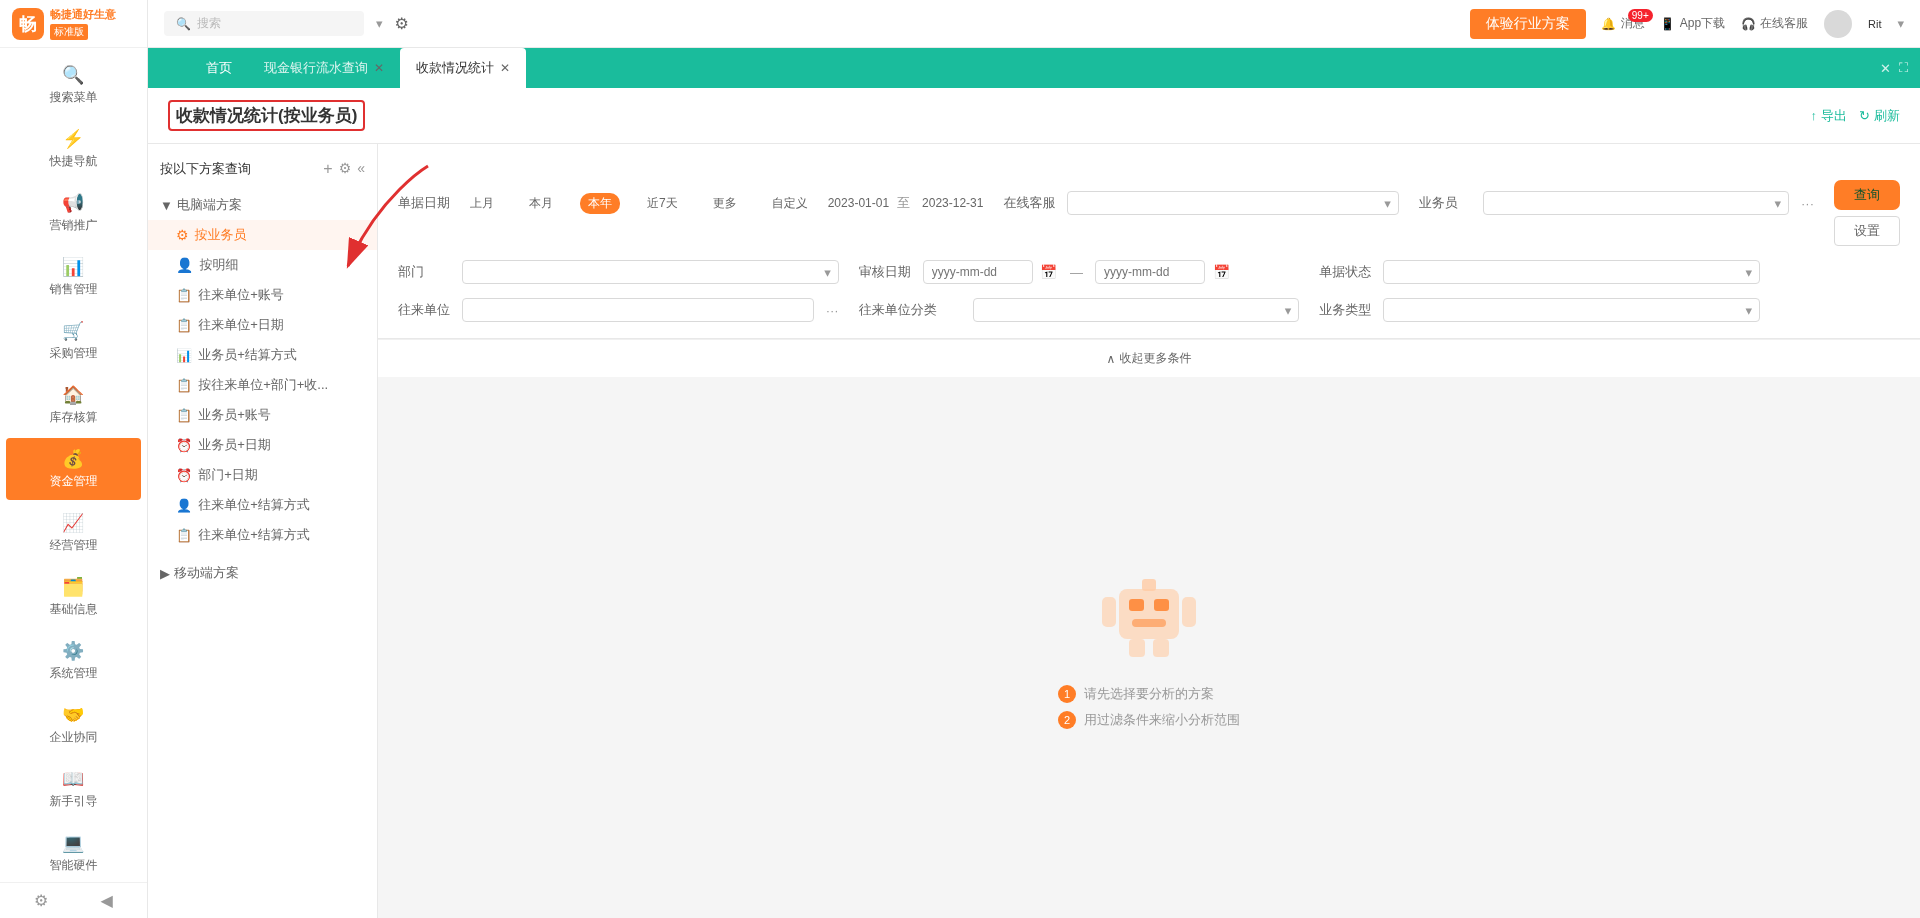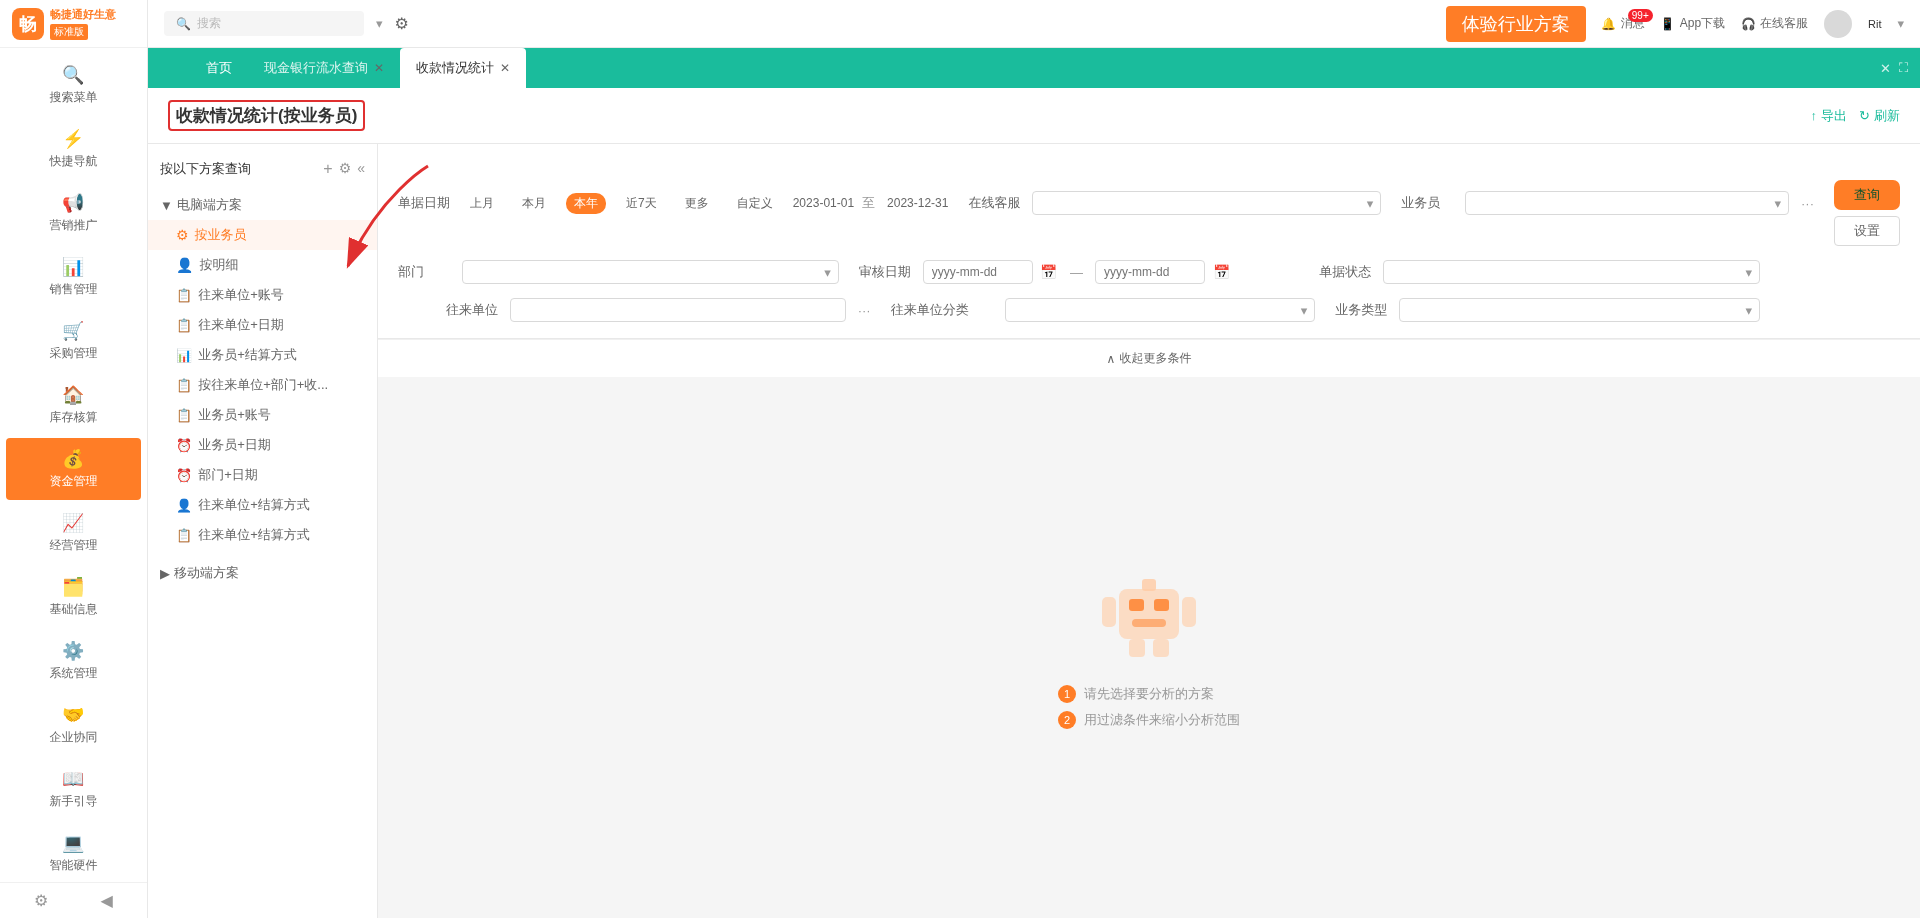--- a/index.html
+++ b/index.html
@@ -19,21 +19,21 @@
     .sidebar-bottom { padding: 8px; border-top: 1px solid #f0f0f0; display: flex; align-items: center; justify-content: space-around; }
 
     
     .main-content { flex: 1; display: flex; flex-direction: column; overflow: hidden; }
 
     
     .top-bar { height: 48px; background: #fff; display: flex; align-items: center; padding: 0 16px; border-bottom: 1px solid #e8e8e8; }
     .top-bar-left { display: flex; align-items: center; flex: 1; gap: 12px; }
     .breadcrumb-search { display: flex; align-items: center; background: #f5f5f5; border-radius: 4px; padding: 4px 12px; width: 200px; color: #999; font-size: 12px; gap: 6px; }
     .top-bar-right { display: flex; align-items: center; gap: 16px; }
-    .trial-btn { background: #ff7d26; color: white; border: none; padding: 6px 16px; border-radius: 4px; cursor: pointer; font-size: 18px; }
+    .trial-btn { background: #ff7d26; color: white; border: none; padding: 6px 16px; border-radius: 4px; cursor: pointer; font-size: 14px; }
     .top-right-item { display: flex; align-items: center; gap: 4px; color: #666; font-size: 12px; cursor: pointer; position: relative; }
     .badge { background: #f5222d; color: white; font-size: 10px; padding: 1px 4px; border-radius: 8px; position: absolute; top: -6px; right: -8px; }
     .user-avatar { width: 28px; height: 28px; background: #d9d9d9; border-radius: 50%; }
 
     
     .tab-bar { height: 40px; background: #1abc9c; display: flex; align-items: center; padding: 0 0 0 0; }
     .tab-item { display: flex; align-items: center; padding: 0 16px; height: 40px; color: rgba(255,255,255,0.85); font-size: 13px; cursor: pointer; gap: 6px; }
     .tab-item.home { color: white; margin-left: 42px; }
     .tab-item.active { background: #fff; color: #333; border-radius: 4px 4px 0 0; }
     .tab-item .tab-close { color: #666; font-size: 12px; }
@@ -42,21 +42,21 @@
     
     .page-header { background: #fff; padding: 12px 20px; display: flex; align-items: center; justify-content: space-between; border-bottom: 1px solid #e8e8e8; }
     .page-header-actions { display: flex; align-items: center; gap: 12px; }
     .action-btn { display: flex; align-items: center; gap: 4px; color: #1abc9c; font-size: 13px; cursor: pointer; }
 
     
     .filter-panel { background: #fff; margin: 0; padding: 16px 20px; border-bottom: 1px solid #e8e8e8; display: flex; flex-direction: column; gap: 14px; }
     .filter-row { display: flex; align-items: center; gap: 20px; }
     .filter-item { display: flex; align-items: center; gap: 8px; }
     .filter-label { color: #666; font-size: 13px; white-space: nowrap; min-width: 56px; }
-    .filter-date-group { display: flex; align-items: flex-end; gap: 12px; }
+    .filter-date-group { display: flex; align-items: flex-end; gap: 19px; }
     .date-tab { padding: 2px 8px; font-size: 12px; cursor: pointer; color: #666; border-radius: 2px; }
     .date-tab.active { background: #ff7d26; color: white; border-radius: 10px; }
     .date-input { border: 1px solid #d9d9d9; border-radius: 4px; padding: 4px 8px; font-size: 12px; width: 110px; color: #333; }
     .date-separator { color: #999; }
     .filter-select { border: 1px solid #d9d9d9; border-radius: 4px; padding: 4px 24px 4px 8px; font-size: 12px; color: #333; background: white; cursor: pointer; min-width: 180px; appearance: none; position: relative; }
     .select-wrapper { position: relative; display: inline-flex; align-items: center; }
     .select-arrow { position: absolute; right: 8px; color: #999; pointer-events: none; }
     .date-range-display { font-size: 12px; color: #666; margin-left: 4px; }
 
     
@@ -372,21 +372,21 @@
                   <span class="filter-label">单据状态</span>
                   <div class="select-wrapper" style="flex:1;">
                     <select class="filter-select" style="width:100%;"></select>
                     <span class="select-arrow">▾</span>
                   </div>
                 </div>
                 <div style="width:120px;"></div>
               </div>
 
               <div class="filter-row">
-                <div class="filter-item" style="flex:1;margin-left:48px;">
+                <div class="filter-item" style="flex:1;">
                   <span class="filter-label">往来单位</span>
                   <div class="select-wrapper" style="flex:1;">
                     <select class="filter-select" style="width:100%;"></select>
                   </div>
                   <span style="color:#999; cursor:pointer; margin-left:4px;">···</span>
                 </div>
                 <div class="filter-item" style="flex:1;gap:36px;">
                   <span class="filter-label">往来单位分类</span>
                   <div class="select-wrapper" style="flex:1;">
                     <select class="filter-select" style="width:100%;"></select>

